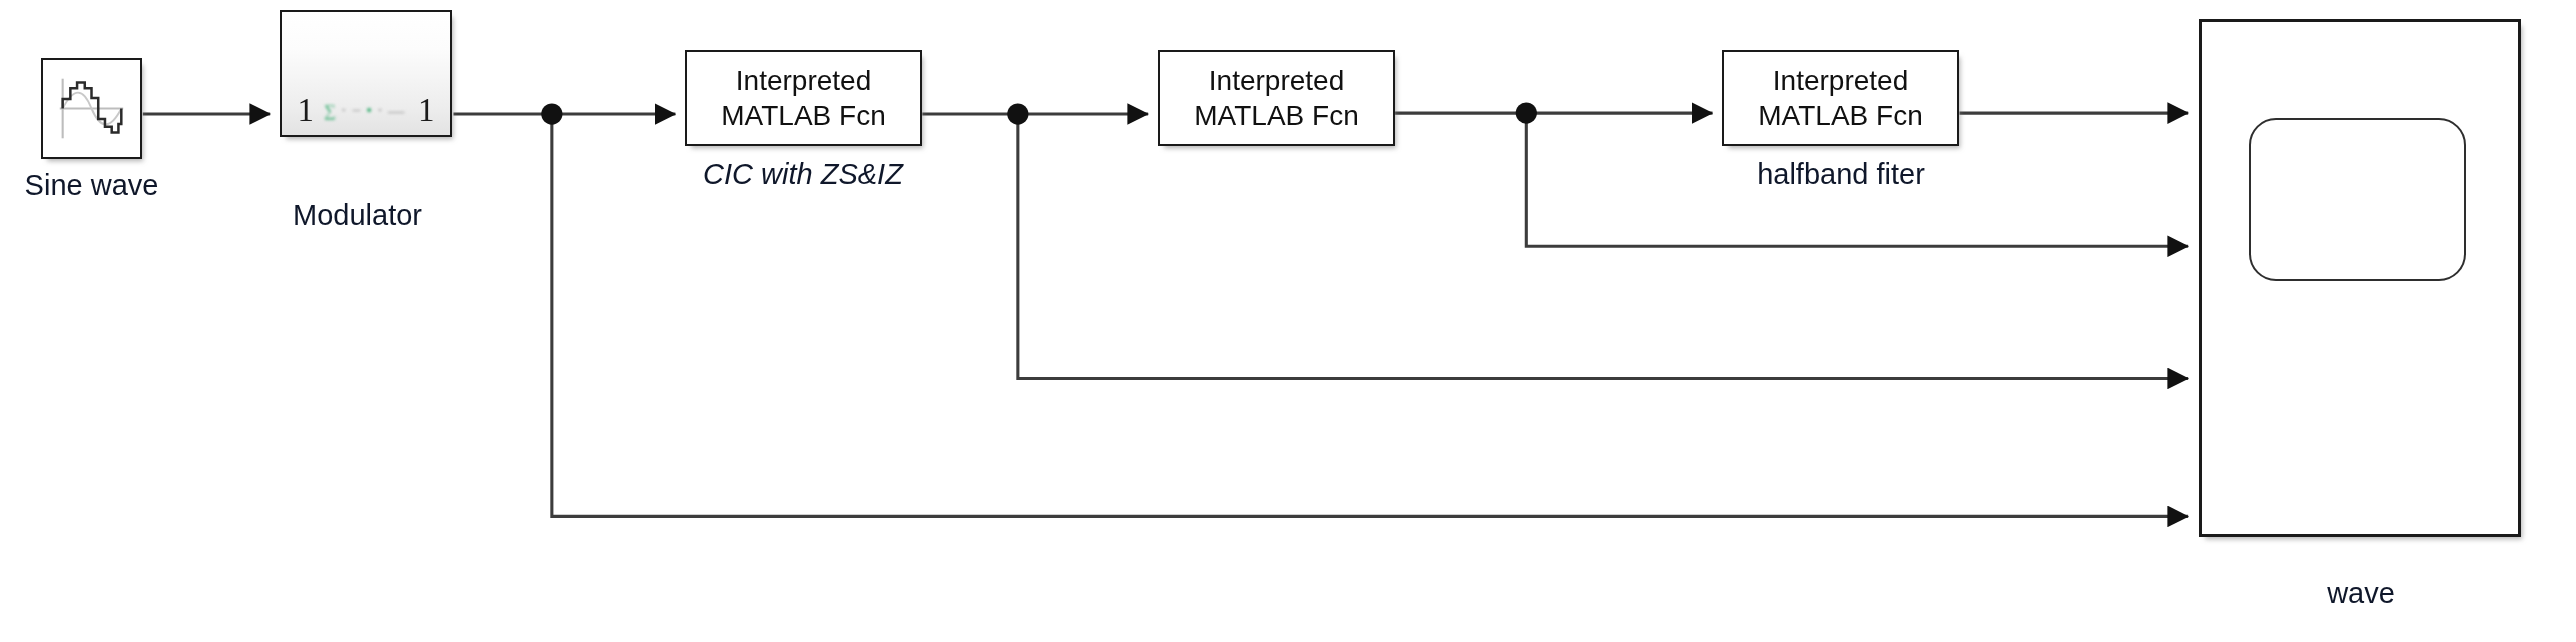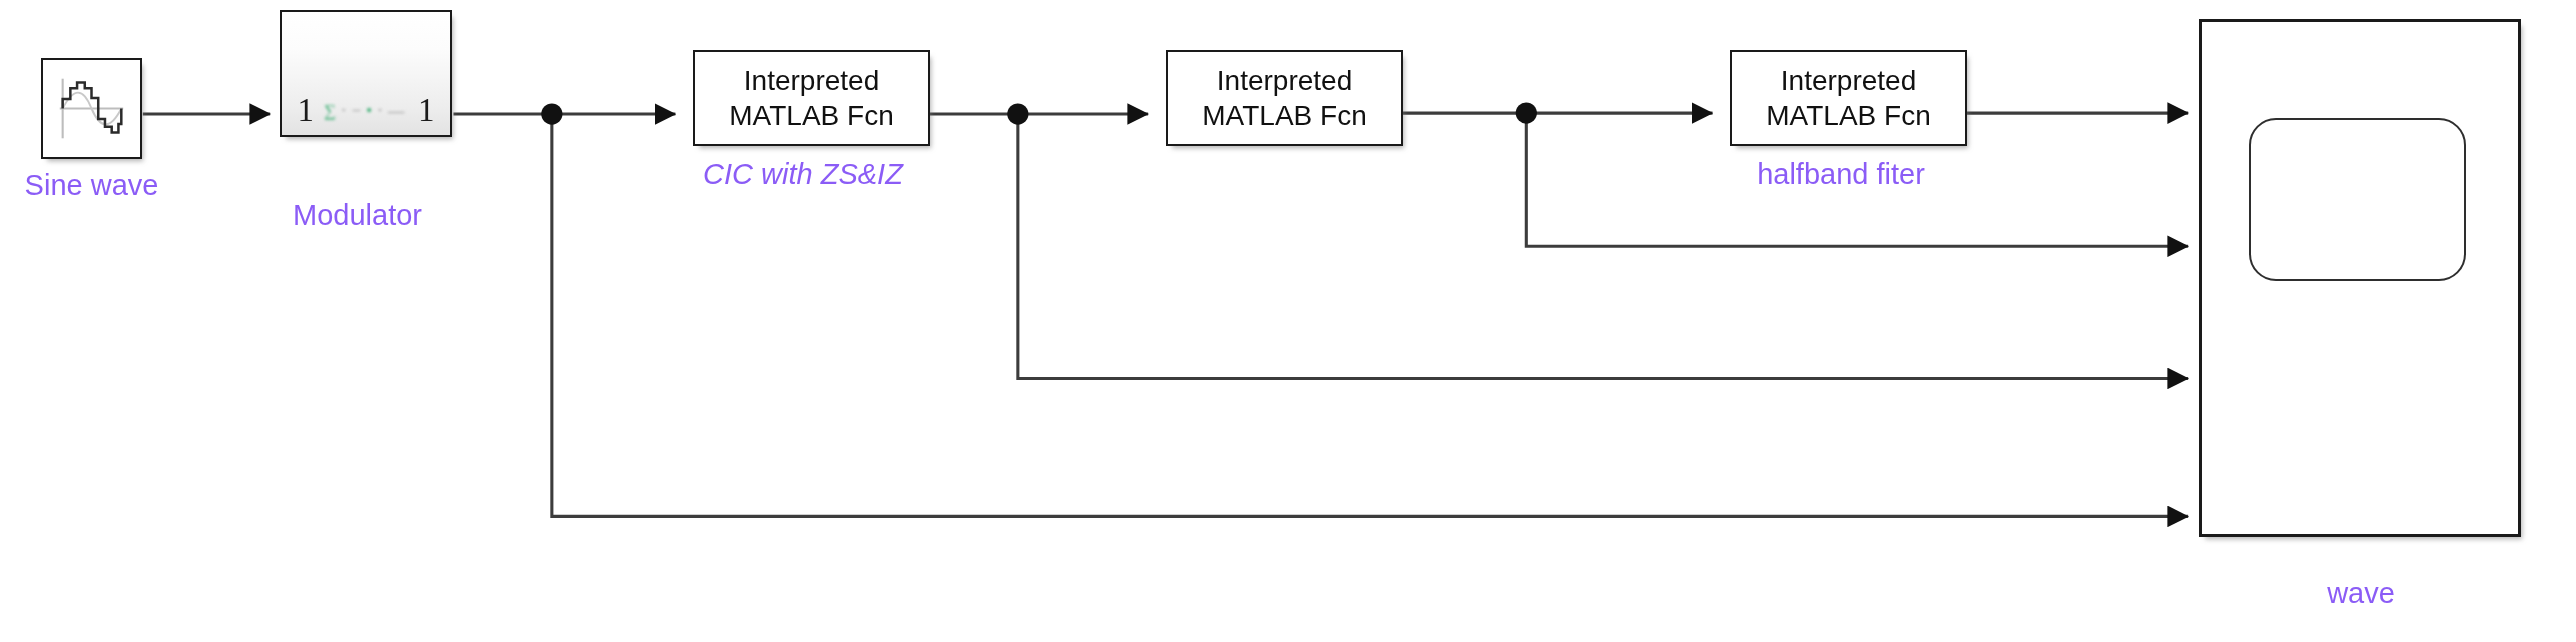--- a/index.html
+++ b/index.html
@@ -35,21 +35,21 @@
     border: 2.9px solid #1a1a1a;
     box-shadow: 3.9px 4.8px 4.8px -1.9px rgba(120,120,120,0.55);
     display: flex;
     align-items: center;
     justify-content: center;
     z-index: 3;
   }
   .blk-label {
     position: absolute;
     text-align: center;
-    color: #8b5cf6;
+    color: #0f172a;
     font-size: 29px;
     line-height: 33px;
     white-space: nowrap;
     z-index: 4;
   }
 
   
   #sine-block {
     left: 41px;
     top: 58px;
@@ -99,21 +99,20 @@
     color: #2faa6a;
   }
 
   
   .fcn-block {
     width: 237px;
     height: 96px;
     top: 50px;
     flex-direction: column;
     border-width: 2.9px;
-    margin-left: 8px;
   }
   .fcn-text {
     text-align: center;
     color: #111111;
     font-size: 28px;
     line-height: 35px;
     white-space: nowrap;
   }
   #fcn-cic  { left: 685px; }
   #fcn-comp { left: 1158px; }

